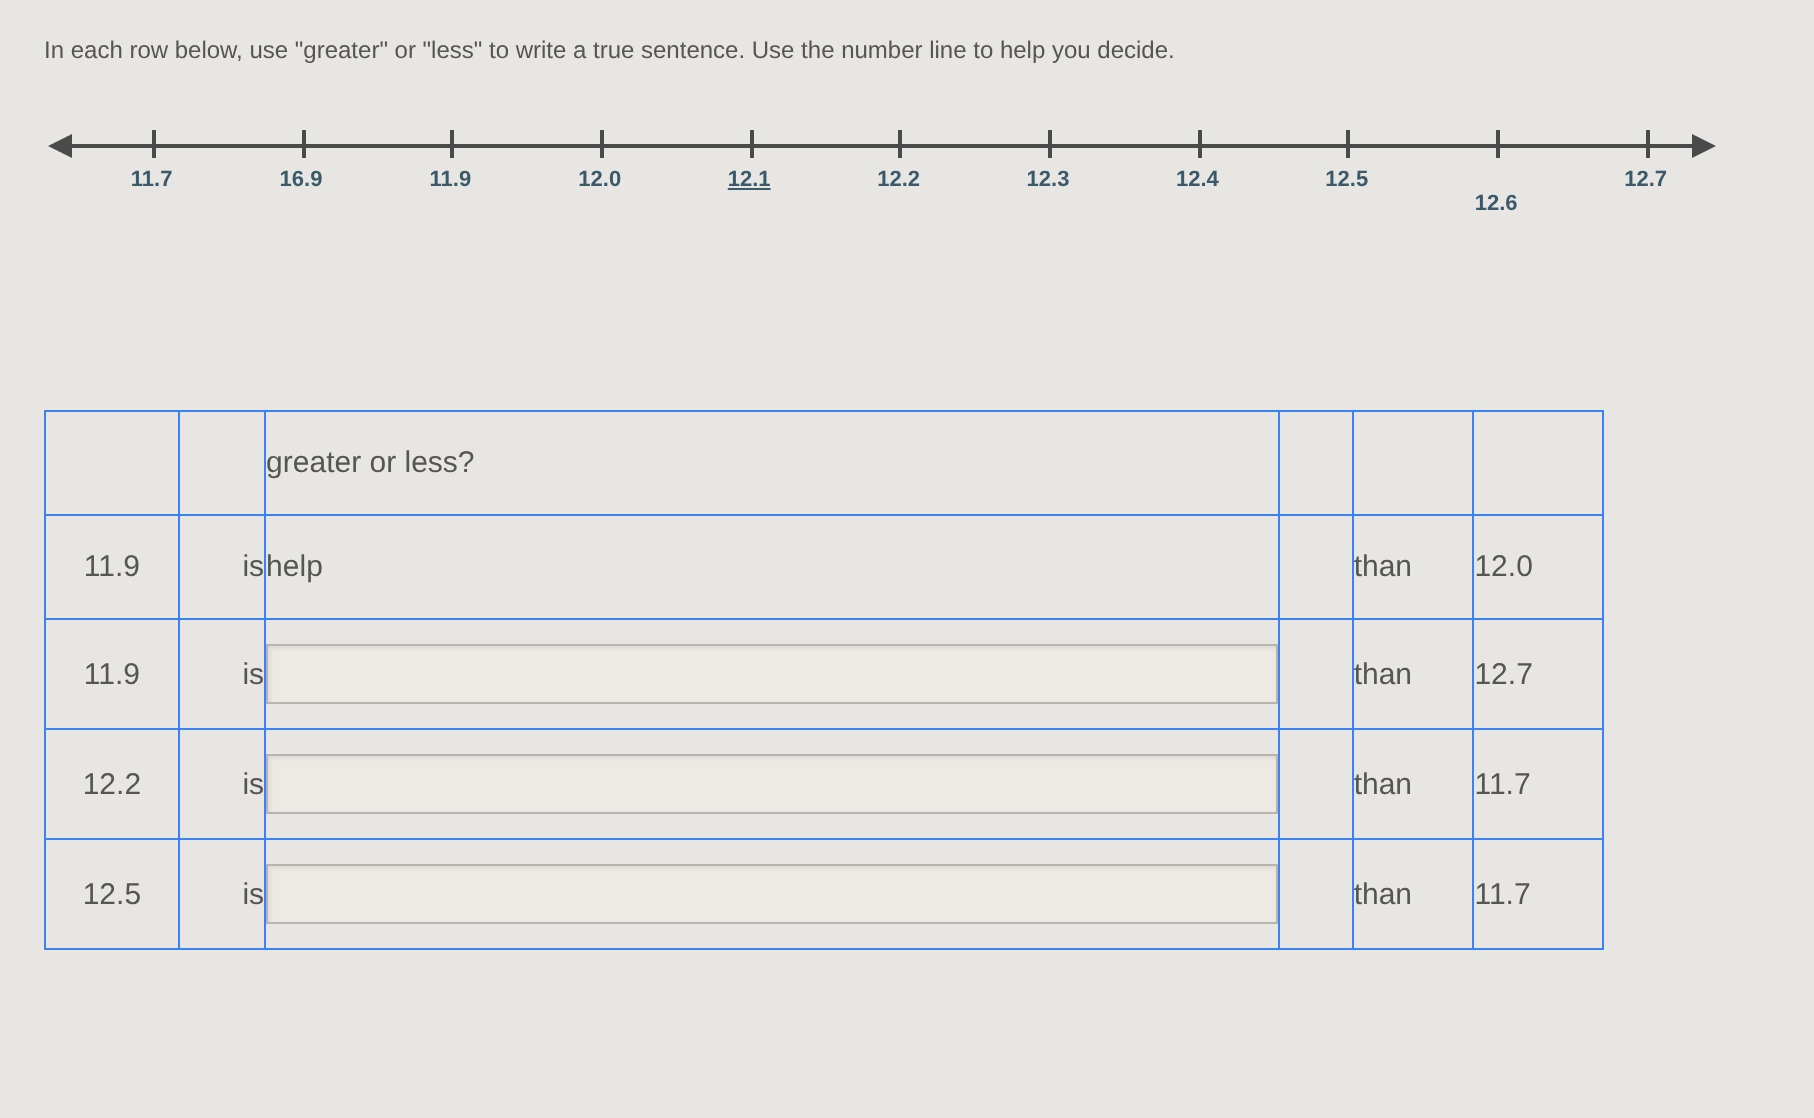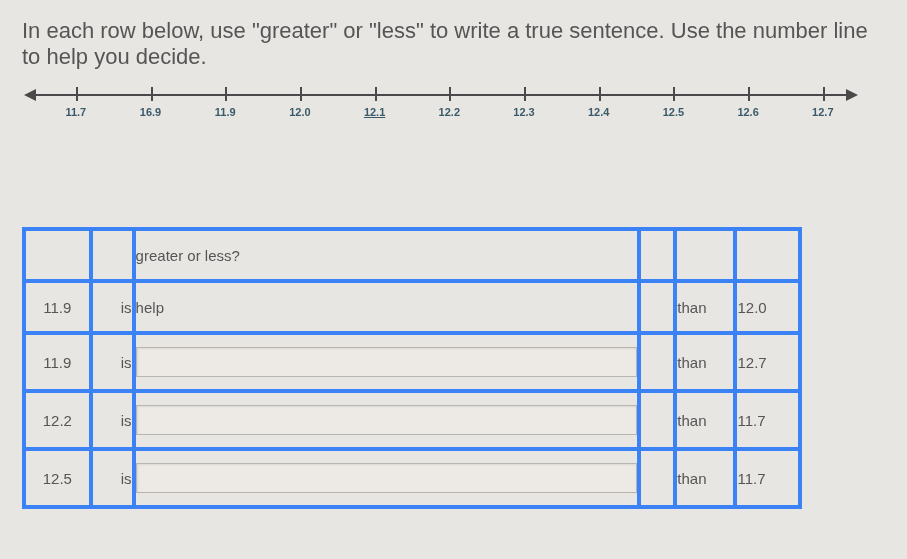--- a/index.html
+++ b/index.html
@@ -5,23 +5,23 @@
     * { box-sizing: border-box; margin: 0; padding: 0; }
     body {
       font-family: Arial, Helvetica, sans-serif;
       background: #e8e6e3;
       width: 907px;
       height: 559px;
       padding: 18px 22px;
       color: #4a4a4a;
     }
     .instruction {
-      font-size: 22px;
+      font-size: 12px;
       color: #555;
-      margin-bottom: 12px;
+      margin-bottom: 28px;
     }
     .number-line-wrap {
       position: relative;
       width: 830px;
       height: 50px;
       margin-left: 4px;
       margin-bottom: 95px;
     }
     .nl-line {
       position: absolute;
@@ -54,21 +54,21 @@
       font-weight: bold;
       color: #3a5a6a;
       transform: translateX(-50%);
       white-space: nowrap;
     }
     table.worksheet {
       border-collapse: collapse;
       width: 780px;
     }
     table.worksheet td {
-      border: 4px solid #3b82f6;
+      border: 1px solid #3b82f6;
       padding: 12px 0;
       background: #e8e6e3;
       font-size: 15px;
       color: #555;
       vertical-align: middle;
       height: 52px;
     }
     .col-num  { width: 62px; text-align: center; }
     .col-is   { width: 40px; text-align: right; }
     .col-ans  { width: 470px; }
@@ -110,21 +110,21 @@
       <div class="nl-label" style="left: 42%; text-decoration: underline;">12.1</div>
       <div class="nl-tick" style="left: 51%;"></div>
       <div class="nl-label" style="left: 51%;">12.2</div>
       <div class="nl-tick" style="left: 60%;"></div>
       <div class="nl-label" style="left: 60%; text-align: center;">12.3</div>
       <div class="nl-tick" style="left: 69%;"></div>
       <div class="nl-label" style="left: 69%;">12.4</div>
       <div class="nl-tick" style="left: 78%;"></div>
       <div class="nl-label" style="left: 78%;">12.5</div>
       <div class="nl-tick" style="left: 87%;"></div>
-      <div class="nl-label" style="left: 87%;">12.6</div>
+      <div class="nl-label" style="left: 87%; margin-top: 12px;">12.6</div>
       <div class="nl-tick" style="left: 96%;"></div>
       <div class="nl-label" style="left: 96%;">12.7</div>
     </div>
 </div>
 
 <table class="worksheet">
   <tbody>
       <tr class="header-row">
     <td class="col-num"></td>
     <td class="col-is"></td>

